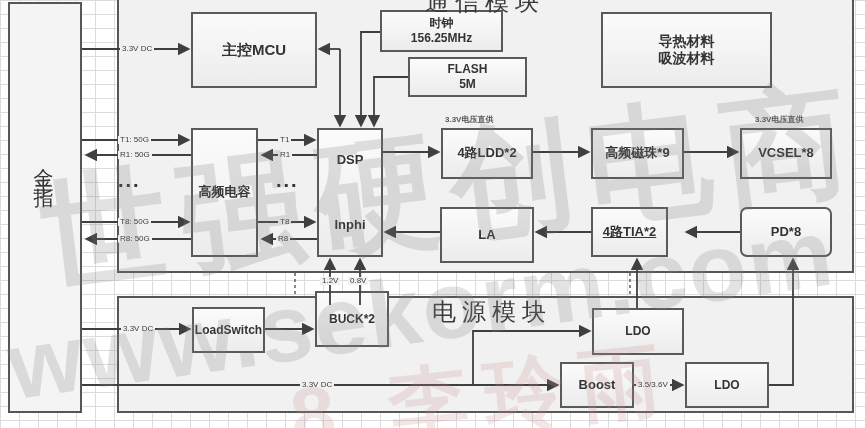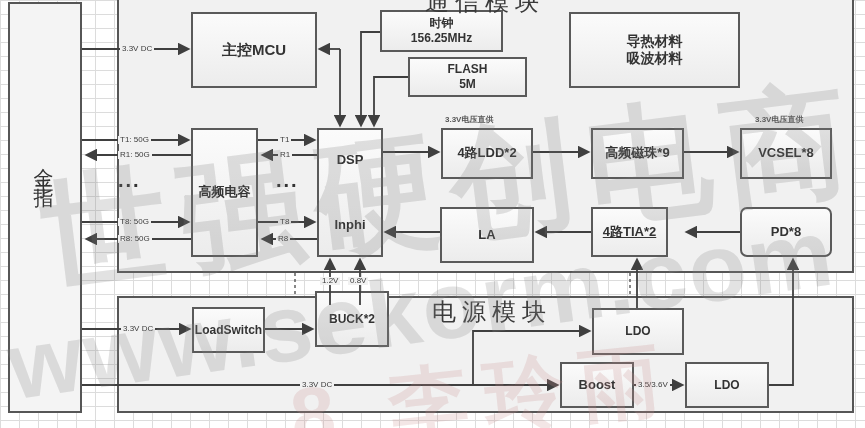--- a/index.html
+++ b/index.html
@@ -27,21 +27,21 @@
     font-size:20px;color:#333;letter-spacing:10px;
   }
   svg.wires{position:absolute;left:0;top:0;z-index:5;pointer-events:none;}
   .lbl,.dots,.module-title{z-index:6;}
   .wm{position:absolute;z-index:9;pointer-events:none;font-weight:bold;white-space:nowrap;}
   .wm-brand{left:40px;top:105px;font-size:125px;color:rgba(125,125,125,.22);transform:rotate(-7deg);letter-spacing:12px;}
   .wm-url{left:5px;top:255px;font-size:95px;color:rgba(140,140,140,.24);transform:rotate(-8deg);letter-spacing:2px;}
   .wm-name{left:290px;top:345px;font-size:80px;color:rgba(200,140,140,.22);transform:rotate(-6deg);letter-spacing:16px;}
   .fs15{font-size:15px;}
   .fs12{font-size:12px;}
-  .fs14{font-size:14px;}
+  .fs14{font-size:14px;margin-left:32px;}
 </style>
 </head>
 <body>
 
 <div id="stage">
 
   <div class="module" style="left:8px;top:2px;width:74px;height:411px;background:#f4f4f4;"></div>
   <div class="vertical-label" style="left:31px;top:152px;">金手指</div>
 
   <div class="module" style="left:117px;top:-22px;width:737px;height:295px;"></div>

